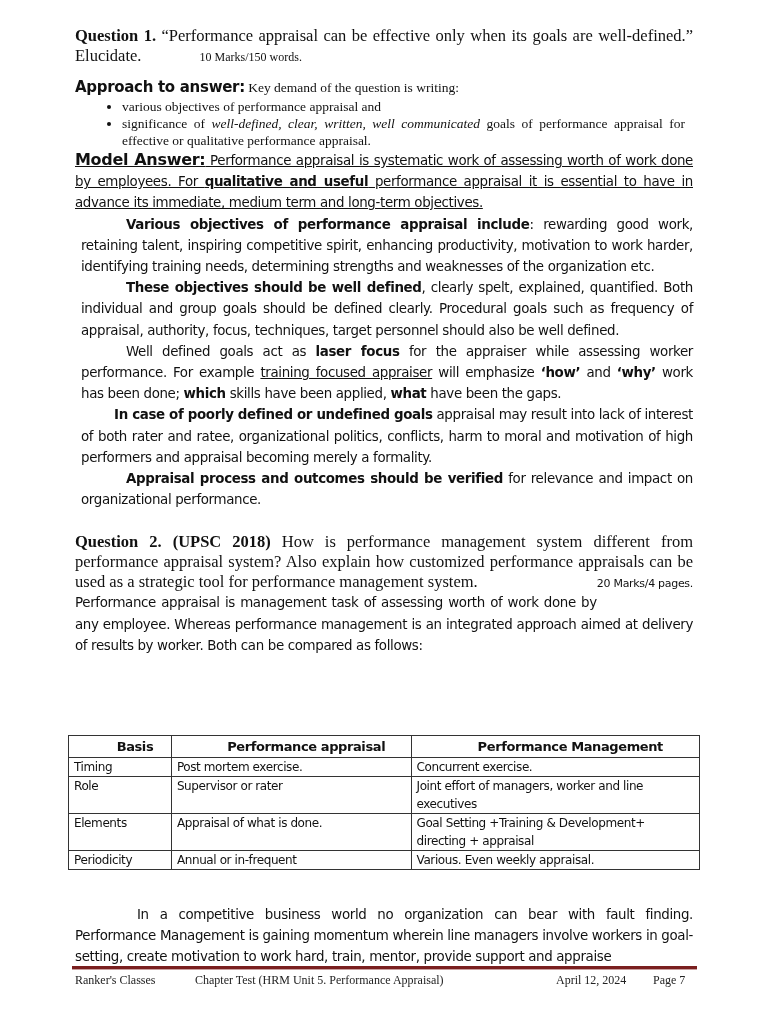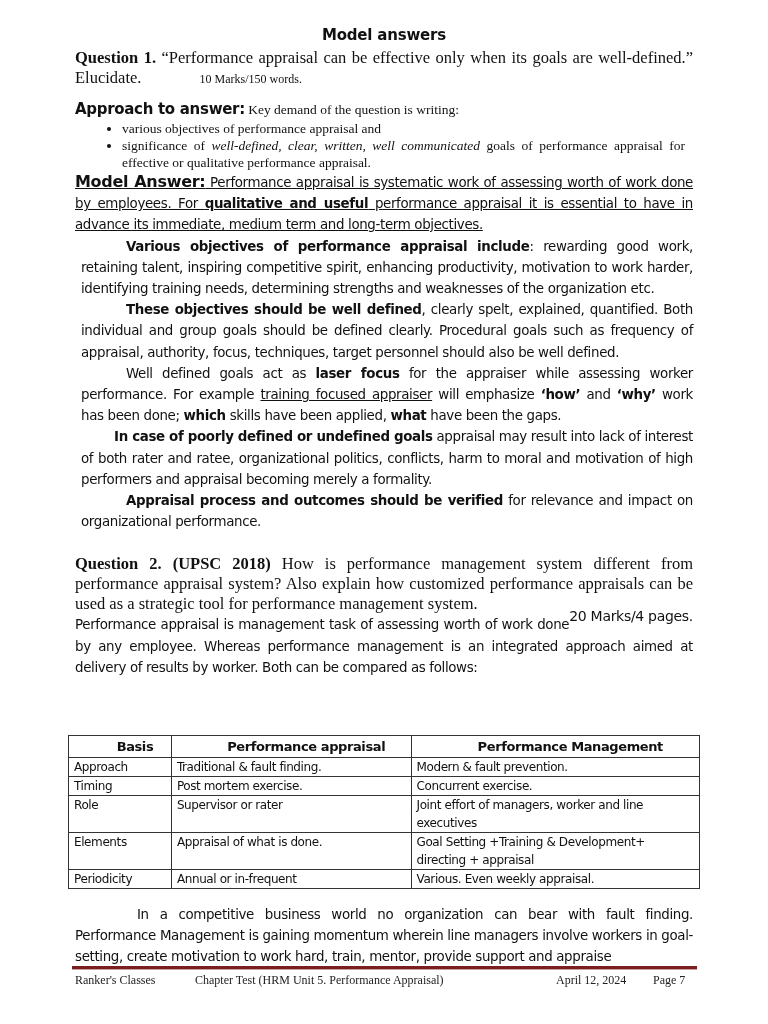--- a/index.html
+++ b/index.html
@@ -17,42 +17,41 @@
   .approach ul { margin: 2px 8px 0 0; padding-left: 47px; }
   .approach li { font-size: 13.5px; line-height: 17px; text-align: justify; }
 
   .body-p { font-family: "DejaVu Sans", sans-serif; font-size: 13.4px; line-height: 21.2px; text-align: justify; margin: 0; letter-spacing: -0.35px; }
   .indent { text-indent: 45px; margin-left: 6px; }
   .model { margin-top: 0; text-decoration: underline; }
   .model .lead { font-weight: bold; font-size: 16px; letter-spacing: -0.3px; }
   .u { text-decoration: underline; }
 
   .q2 { margin-top: 22px; }
-  .marks-right { float: right; font-family: "DejaVu Sans", sans-serif; font-size: 14px; margin-top: 12px; letter-spacing: -0.3px; }
+  .marks-right { float: right; font-family: "DejaVu Sans", sans-serif; font-size: 11px; margin-top: 2px; letter-spacing: -0.3px; }
 
   .answer-h { margin-top: 14px; font-family: "DejaVu Sans", sans-serif; font-weight: bold; font-size: 15.5px; line-height: 22px; letter-spacing: -0.3px; }
 
   table.cmp { position: absolute; left: 68px; top: 735px; width: 632px; border-collapse: collapse; font-family: "DejaVu Sans", sans-serif; font-size: 12px; letter-spacing: -0.4px; }
   table.cmp th, table.cmp td { border: 1px solid #333; padding: 0 5px; vertical-align: top; line-height: 18px; text-align: left; }
   table.cmp th { text-align: center; font-weight: bold; font-size: 13px; line-height: 21px; padding-left: 35px; }
   table.cmp col.c1 { width: 103px; }
   table.cmp col.c2 { width: 240px; }
   table.cmp col.c3 { width: 289px; }
 
   .after { position: absolute; left: 75px; top: 904px; width: 618px; }
 
   .footer-rule { position: absolute; left: 72px; top: 966px; width: 625px; height: 3px; background: #7a1f1f; border-bottom: 1px solid #c9a0a0; }
   .footer { position: absolute; left: 75px; top: 973px; width: 620px; font-family: "Liberation Serif", serif; font-size: 12px; color: #222; }
   .footer span { position: absolute; top: 0; white-space: nowrap; }
 </style>
 </head>
 <body>
 
 <div class="page">
-  <h1 class="title">Model answers</h1>
 
   <p class="q">
     <b>Question 1.</b>
     <span>“Performance appraisal can be effective only when its goals are well-defined.” Elucidate.</span>
     <span class="marks-small">10 Marks/150 words.</span>
   </p>
 
   <div class="approach">
     <span class="lead">Approach to answer:</span><span> Key demand of the question is writing:</span>
     <ul>
@@ -89,25 +88,20 @@
     </colgroup>
   <thead>
     <tr>
       <th>Basis</th>
       <th>Performance appraisal</th>
       <th>Performance Management</th>
     </tr>
   </thead>
   <tbody>
     <tr>
-      <td>Approach</td>
-      <td>Traditional &amp; fault finding.</td>
-      <td>Modern &amp; fault prevention.</td>
-    </tr>
-    <tr>
       <td>Timing</td>
       <td>Post mortem exercise.</td>
       <td>Concurrent exercise.</td>
     </tr>
     <tr>
       <td>Role</td>
       <td>Supervisor or rater</td>
       <td>Joint effort of managers, worker and line executives</td>
     </tr>
     <tr>

